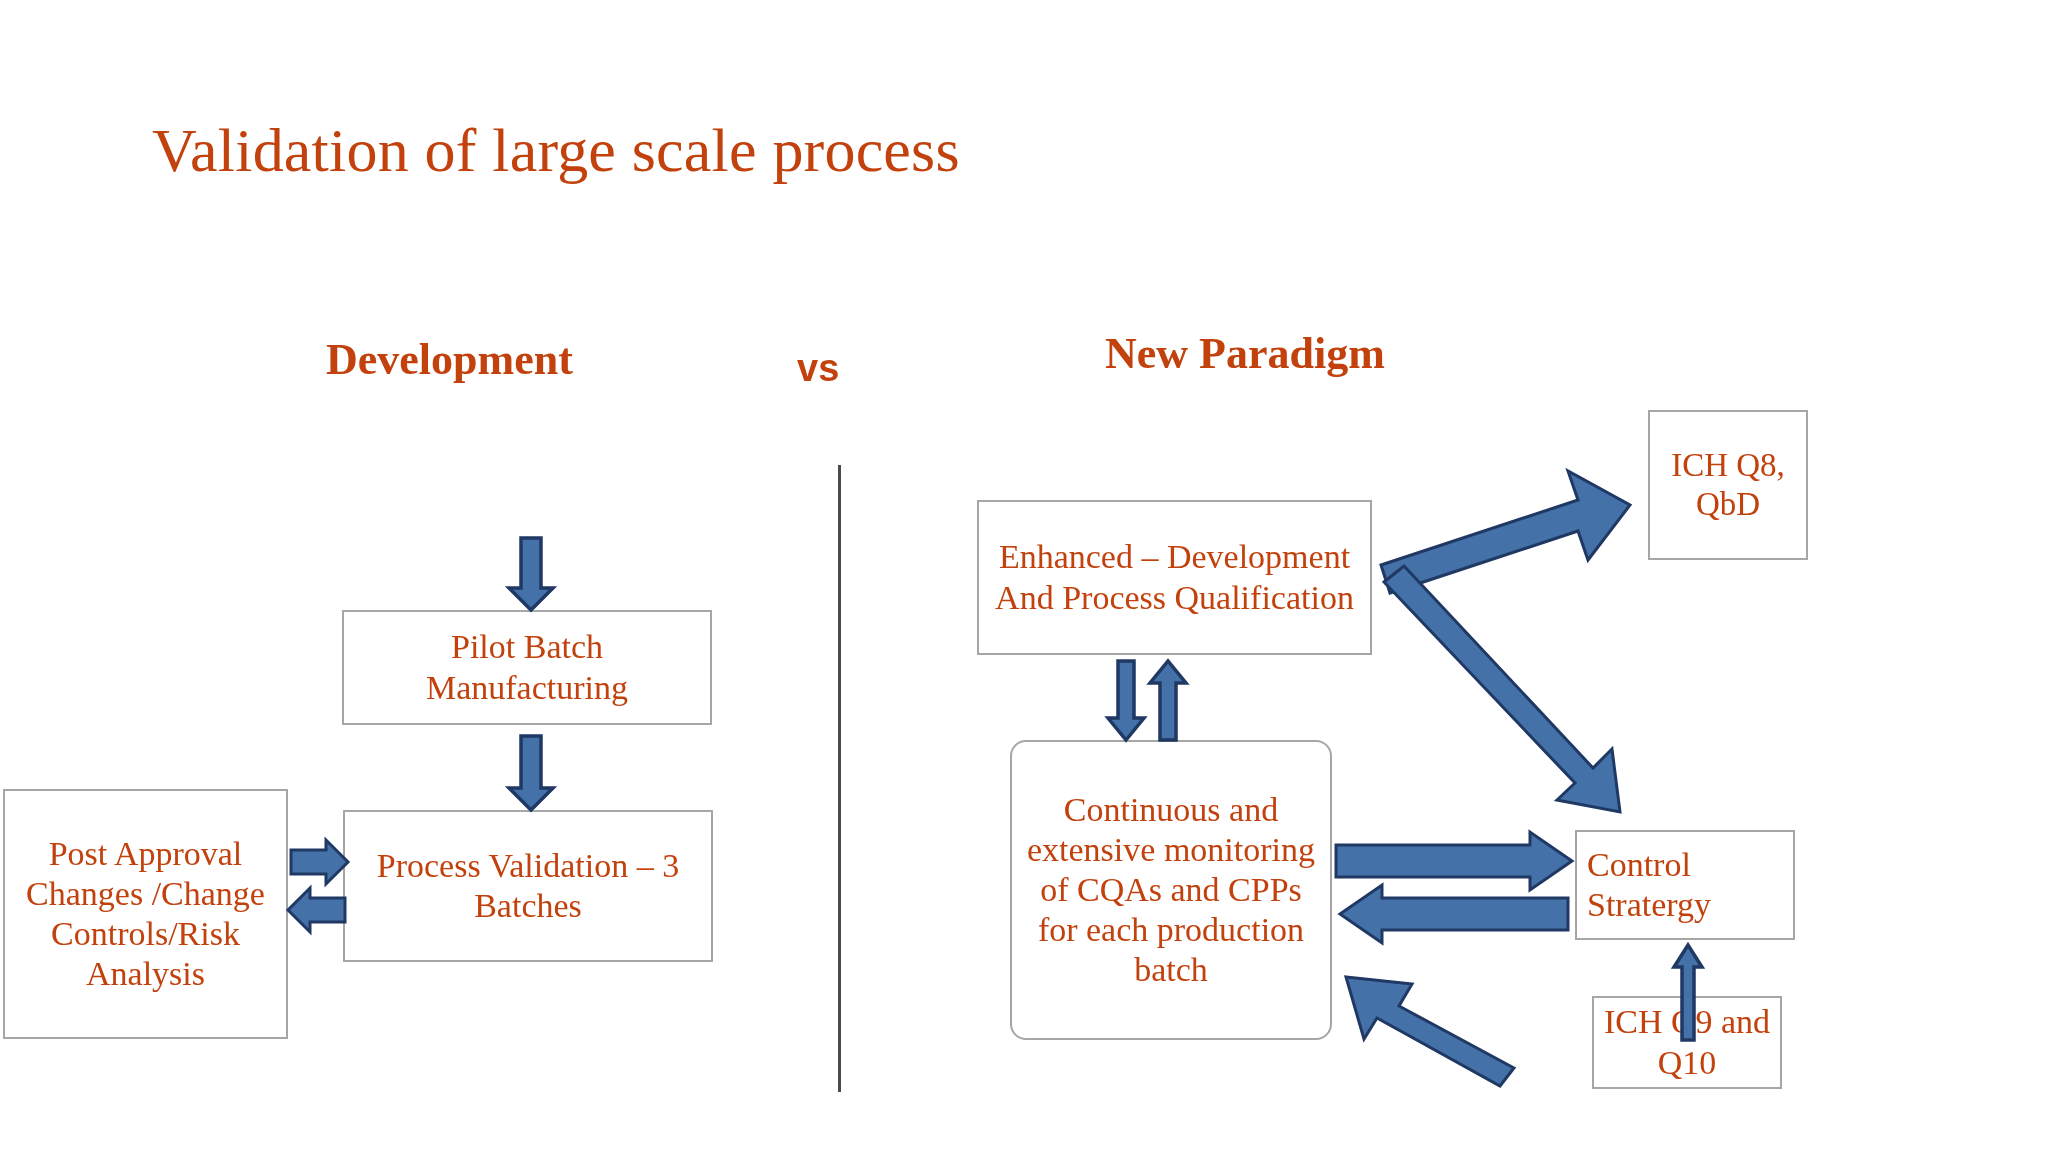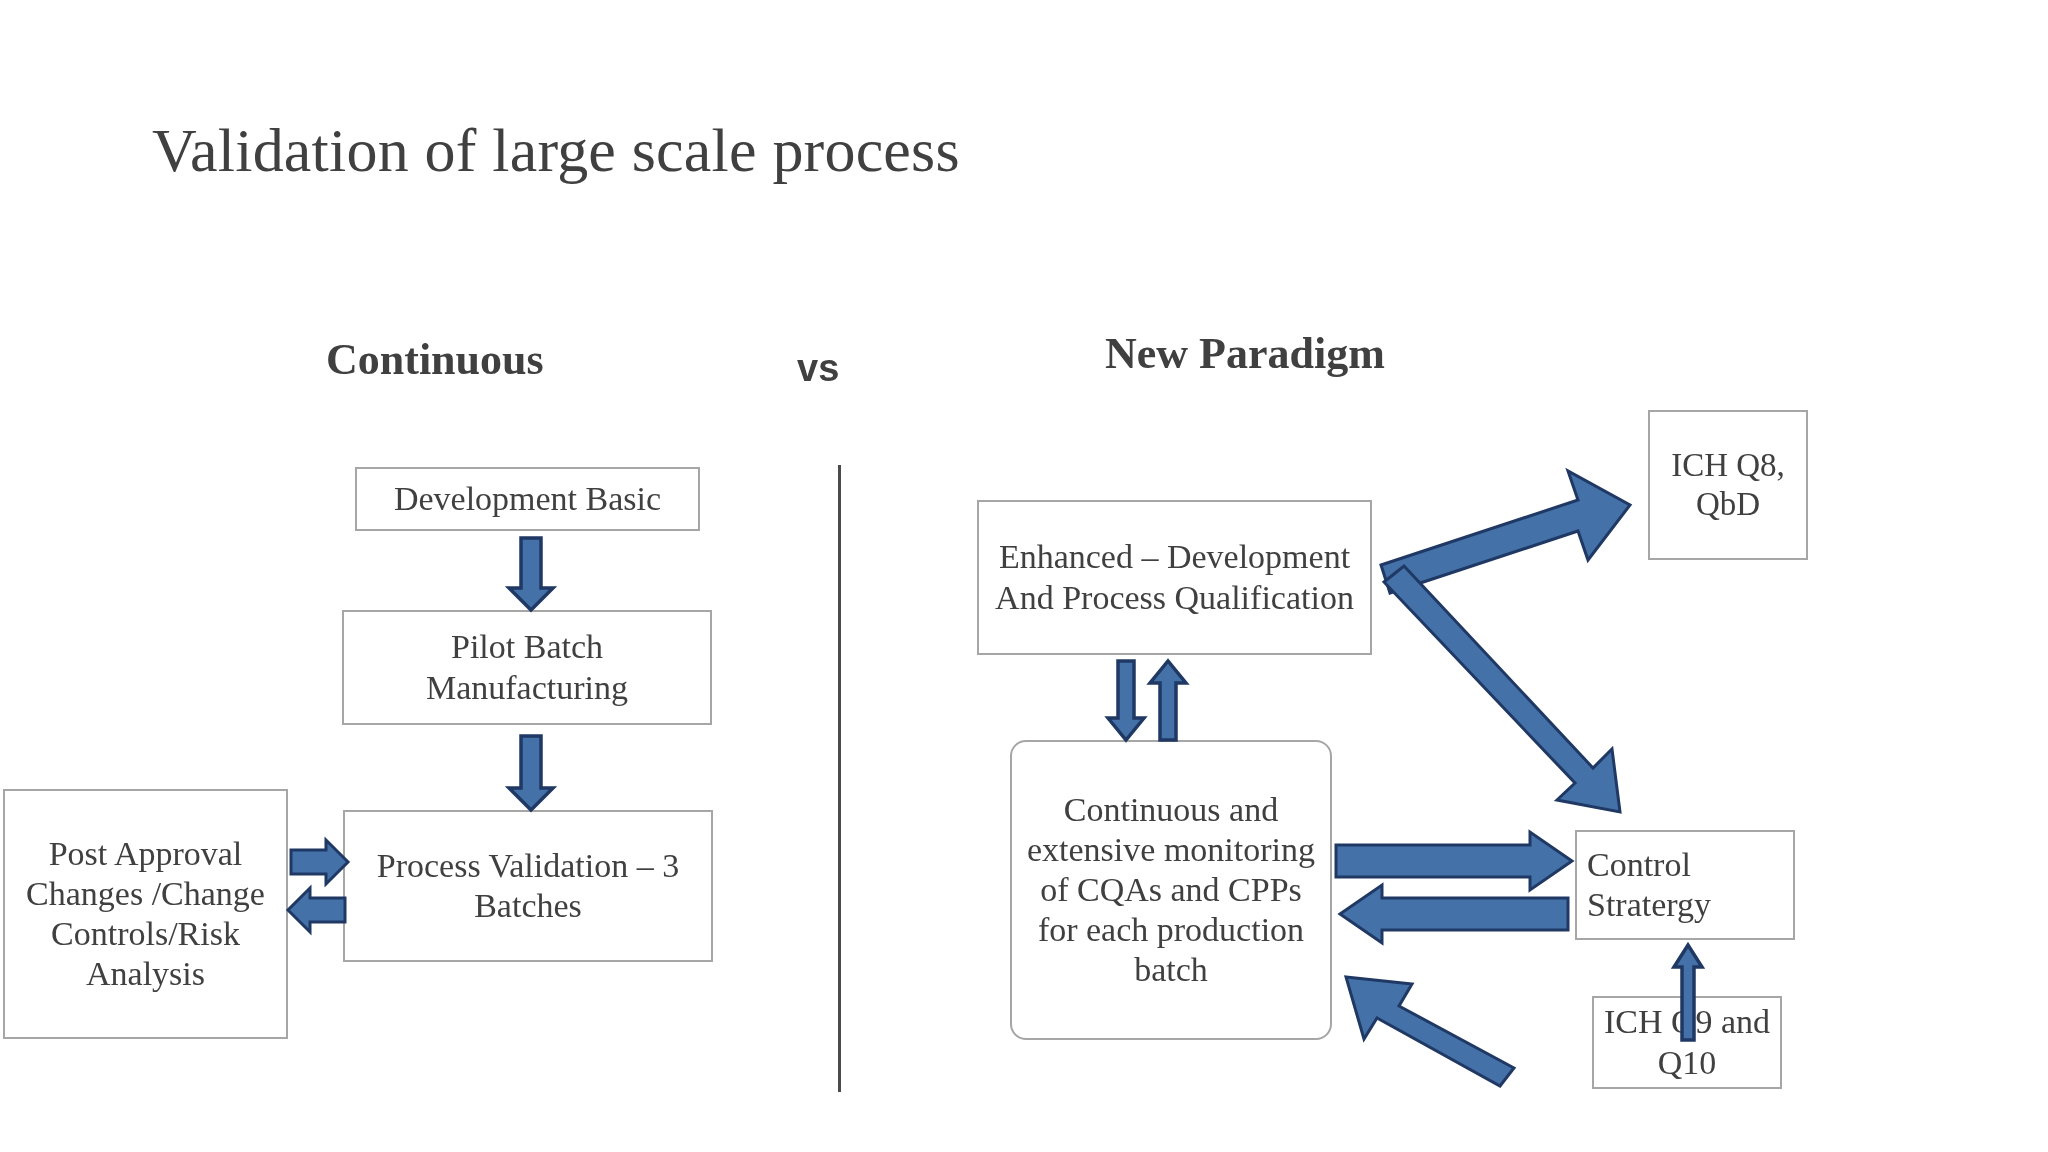--- a/index.html
+++ b/index.html
@@ -7,21 +7,21 @@
     padding: 0;
     background: #ffffff;
   }
   #slide {
     position: relative;
     width: 2048px;
     height: 1152px;
     background: #ffffff;
     overflow: hidden;
     font-family: "Liberation Serif", "DejaVu Serif", serif;
-    color: #404040;
+    color: #c2410c;
   }
 
   
   #slide-title {
     position: absolute;
     left: 152px;
     top: 118px;
     font-size: 62px;
     line-height: 1.05;
     font-weight: 400;
@@ -117,29 +117,28 @@
     stroke-linejoin: miter;
   }
 </style>
 </head>
 <body>
 
 <div id="slide">
 
   <div id="slide-title">Validation of large scale process</div>
 
-  <div id="heading-traditional" class="col-heading">Continuous</div>
+  <div id="heading-traditional" class="col-heading">Development</div>
 
   <div id="heading-vs">vs</div>
 
   <div id="heading-new-paradigm" class="col-heading">New Paradigm</div>
 
   <div id="center-divider"></div>
 
-  <div id="box-development-basic" class="box">Development Basic</div>
 
   <div id="box-pilot-batch" class="box">Pilot Batch Manufacturing</div>
 
   <div id="box-process-validation" class="box">Process Validation – 3 Batches</div>
 
   <div id="box-post-approval" class="box">Post Approval Changes /Change Controls/Risk Analysis</div>
 
   <div id="box-enhanced" class="box">Enhanced – Development And Process Qualification</div>
 
   <div id="box-continuous" class="box">Continuous and extensive monitoring of CQAs and CPPs for each production batch</div>

